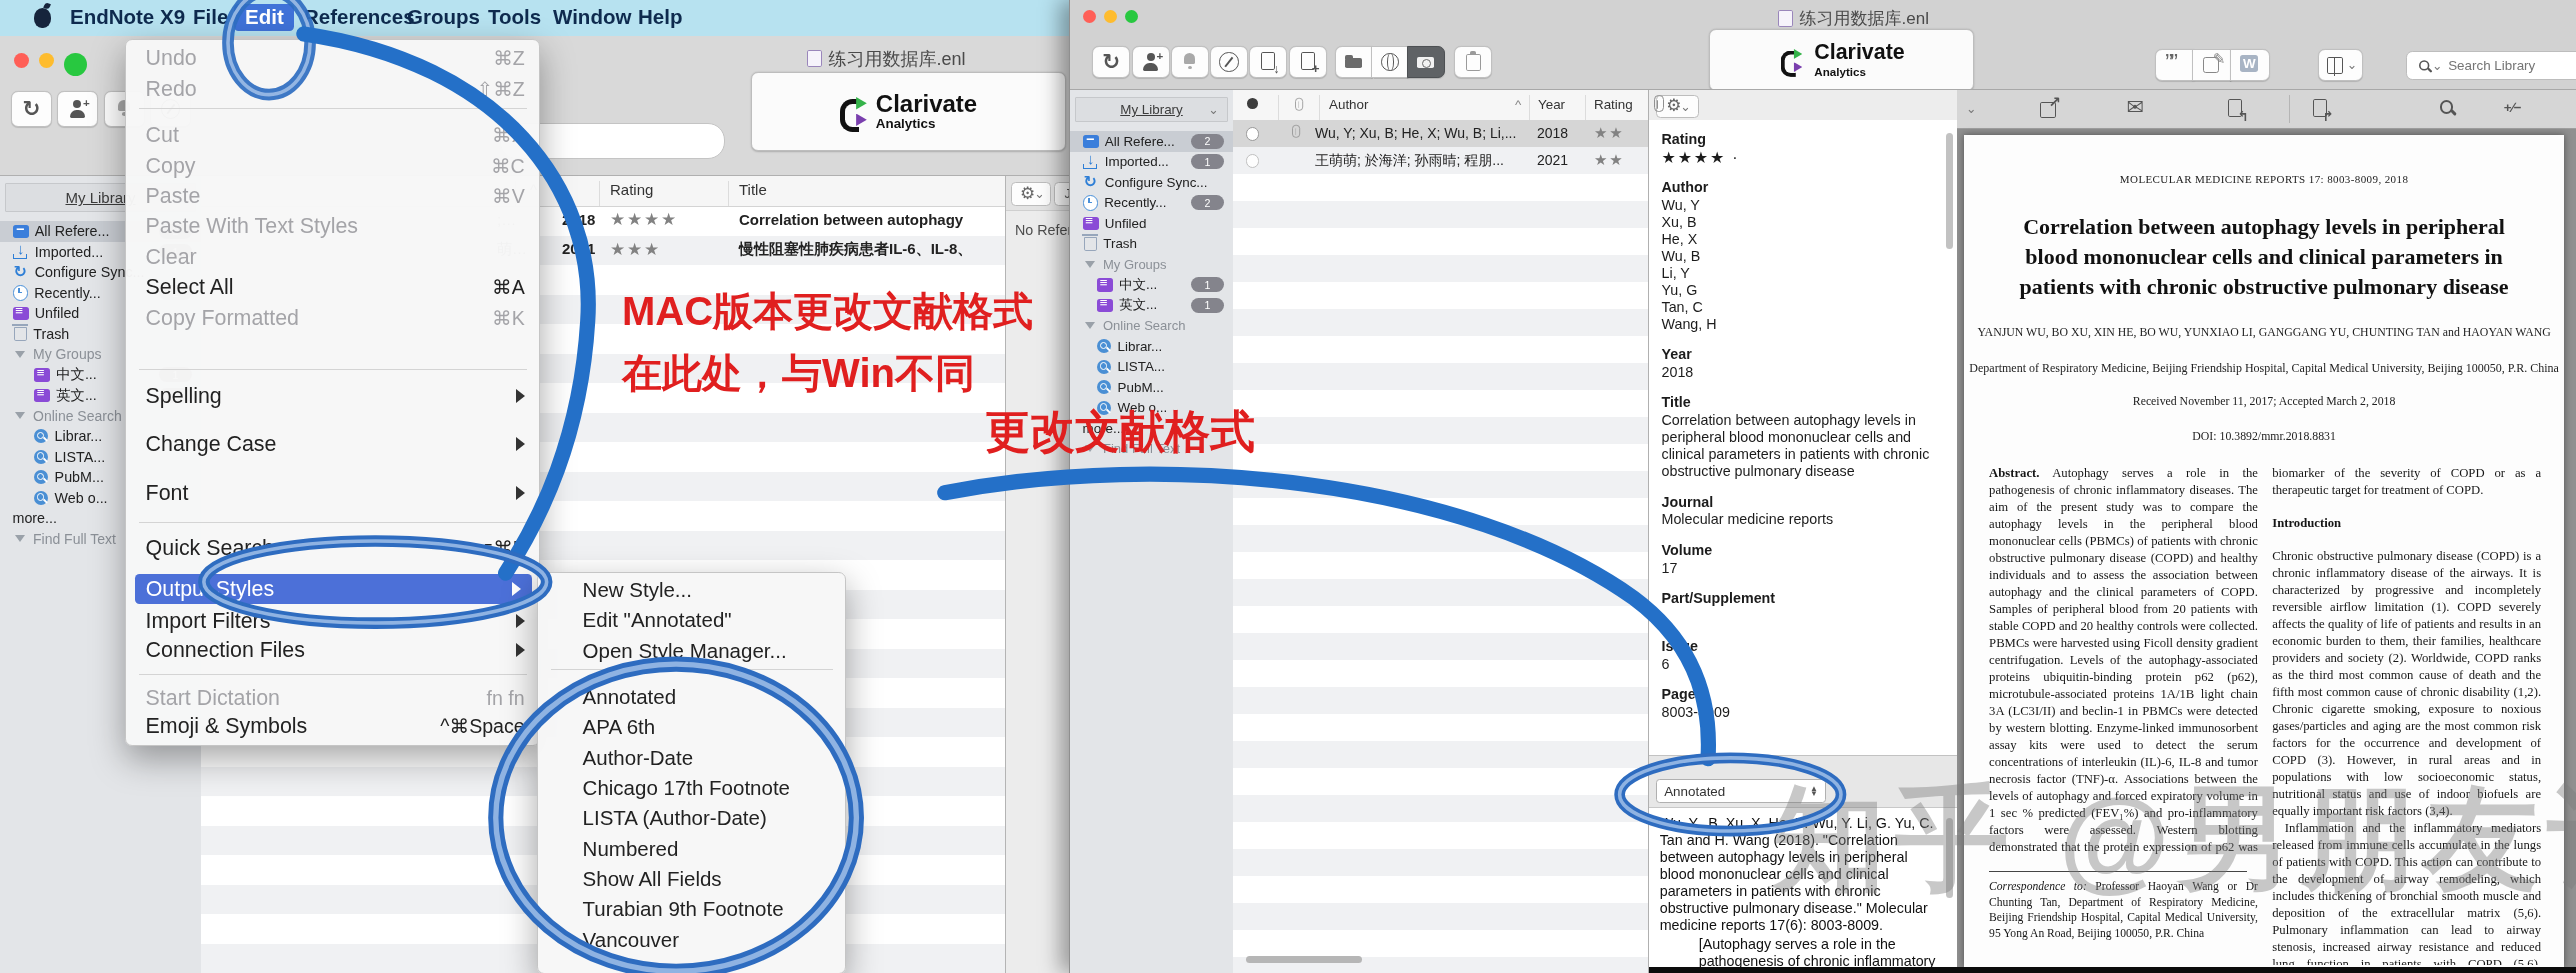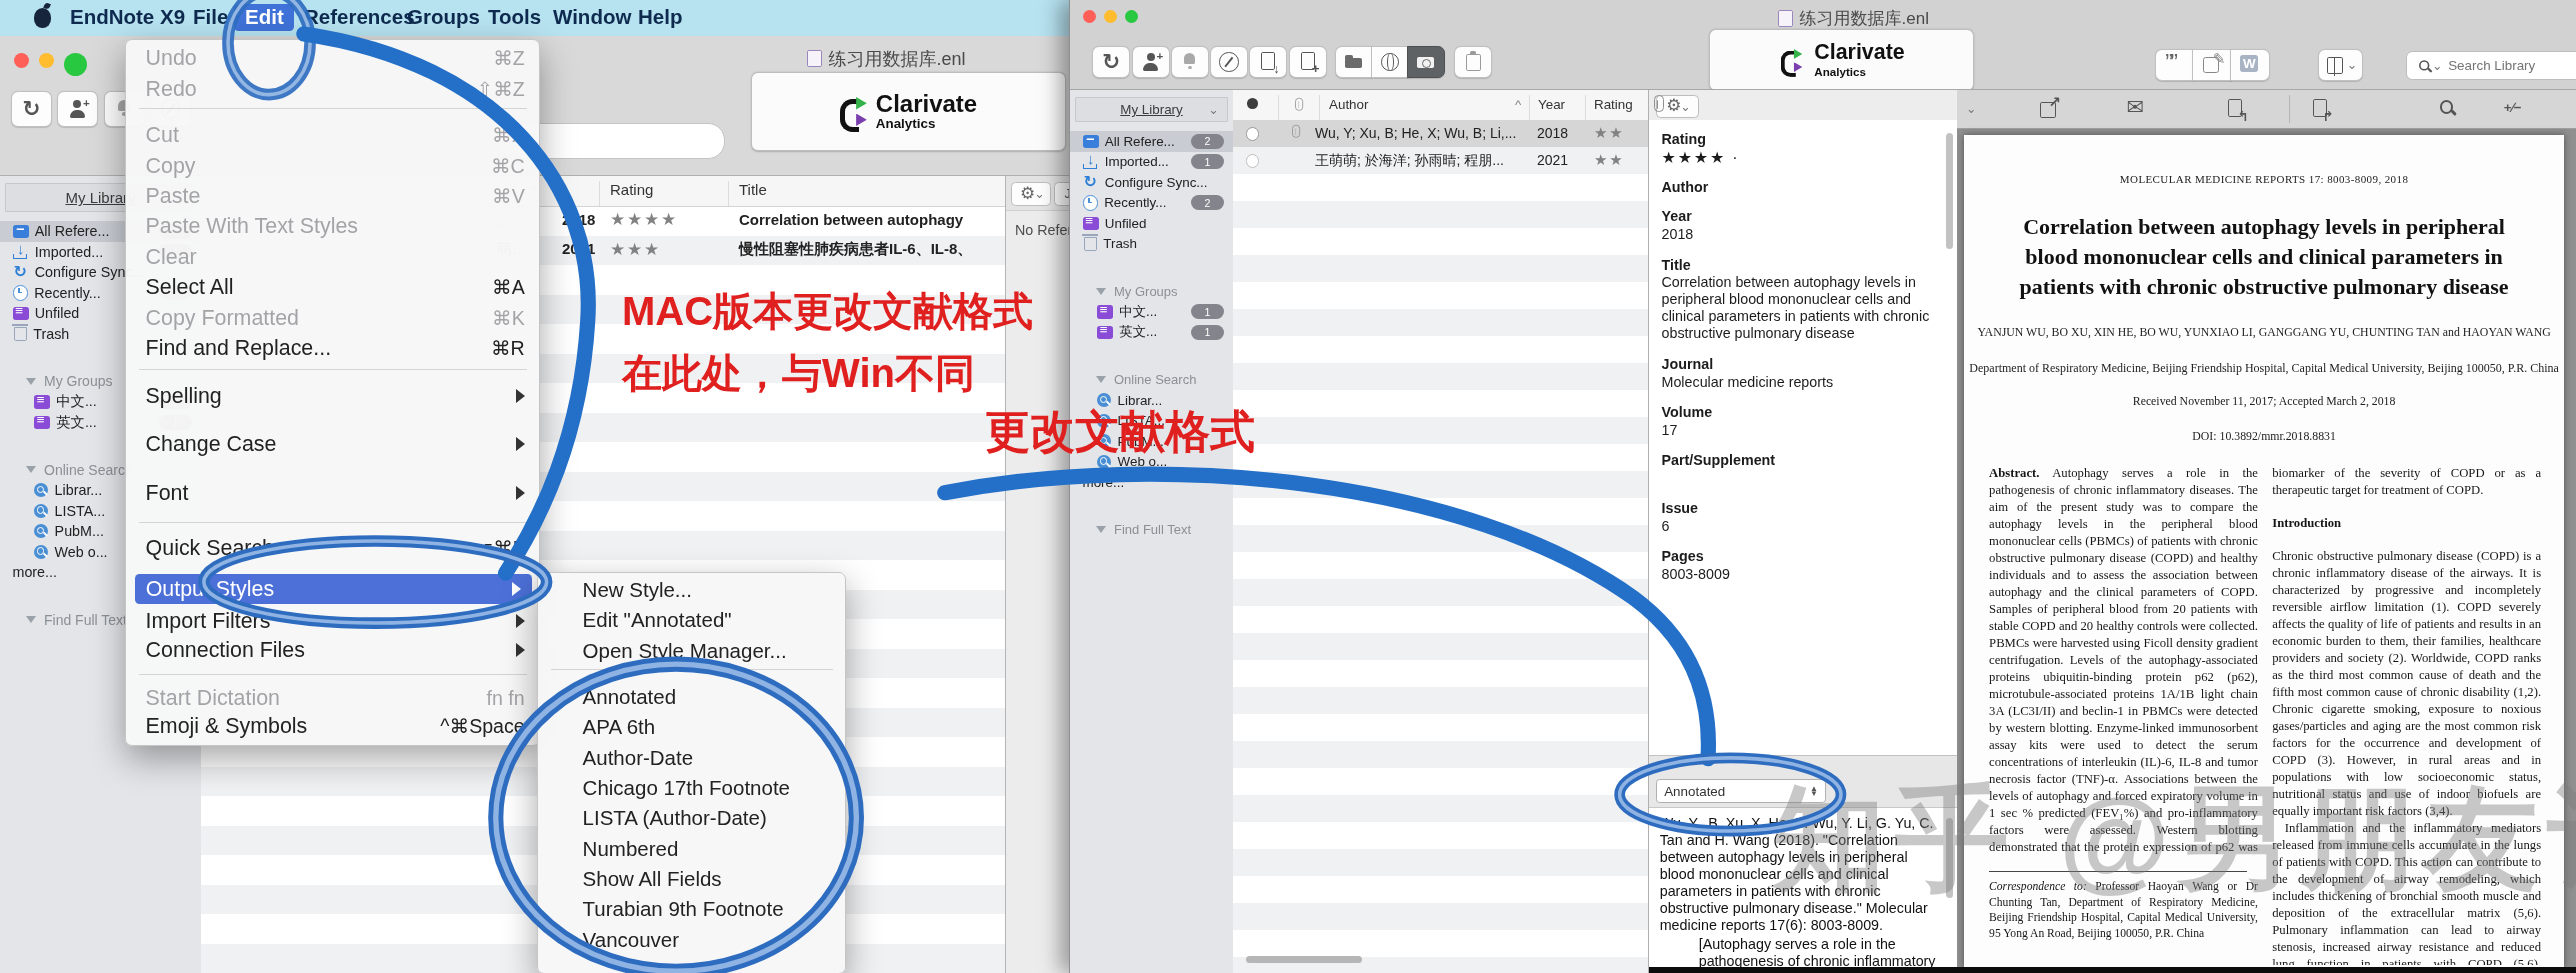--- a/index.html
+++ b/index.html
@@ -34,21 +34,21 @@
   .clartxt .l2{font-size:13.4px;font-weight:bold;color:#111;margin-top:1.8px;}
 
   
   .sidebar{background:#e3e5e8;border-right:0.9px solid #bfbfbf;overflow:hidden;}
   .libhdr{margin:7.1px 5.4px 9px 5.4px;height:27px;background:#dcdee1;border:0.9px solid #c6c8cb;border-radius:1px;
           display:flex;align-items:center;justify-content:center;font-size:15px;color:#3c3c3c;position:relative;text-decoration:underline;}
   .libhdr .chev{position:absolute;right:8px;color:#777;font-size:12.5px;}
   .srow{display:flex;align-items:center;height:20.5px;padding:0 9px 0 12.5px;font-size:14.3px;color:#222;white-space:nowrap;}
   .srow.sel{background:#c9cdd3;}
   .srow.indent{padding-left:34px;}
-  .sghdr{display:flex;align-items:center;height:20.5px;margin-top:27px;padding-left:26px;font-size:14px;color:#8b9097;white-space:nowrap;}
+  .sghdr{display:flex;align-items:center;height:20.5px;margin-top:0;padding-left:15px;font-size:14px;color:#8b9097;white-space:nowrap;}
   .tri{width:0;height:0;border-left:5.4px solid transparent;border-right:5.4px solid transparent;border-top:7.1px solid #9aa1a9;margin-right:8px;flex:none;}
   .badge{margin-left:auto;background:#84848c;color:#fff;border-radius:8px;min-width:24px;height:15px;font-size:10.7px;
          display:flex;align-items:center;justify-content:center;padding:0 4.5px;flex:none;}
   .si{width:16px;height:13.4px;border-radius:2.7px;flex:none;margin-right:6.3px;position:relative;display:inline-block;}
   .si-all{background:#3a7edb;} .si-all::before{content:"−";position:absolute;color:#fff;left:3.6px;top:-3.6px;font-size:14.3px;font-weight:bold;}
   .si-import::before{content:"↓";position:absolute;left:4.5px;top:-5.4px;color:#2f7fd6;font-size:15px;font-weight:bold;}
   .si-import::after{content:"";position:absolute;left:0.9px;bottom:0;width:11.6px;height:3.6px;border:1.8px solid #2f7fd6;border-top:none;}
   .si-sync2::before{content:"↻";color:#2f7fd6;font-size:16px;position:absolute;left:0.9px;top:-3.6px;font-weight:bold;}
   .si-clock{width:13.4px;height:13.4px;border:1.8px solid #4a90d9;border-radius:50%;background:#fff;}
   .si-clock::before{content:"";position:absolute;left:4.5px;top:1.8px;width:1.8px;height:4.5px;background:#4a90d9;}
@@ -330,24 +330,20 @@
         <span>Clear</span>
       </div>
     <div class="mi" style="top:232px;">
         <span>Select All</span>
         <span class="sc">⌘A</span>
       </div>
     <div class="mi dis" style="top:263px;">
         <span>Copy Formatted</span>
         <span class="sc">⌘K</span>
       </div>
-    <div class="mi" style="top:293px;">
-        <span>Find and Replace...</span>
-        <span class="sc">⌘R</span>
-      </div>
     <div class="msep" style="top:329px;"></div>
     <div class="mi" style="top:341px;">
         <span>Spelling</span>
         <span class="arr"></span>
       </div>
     <div class="mi" style="top:389px;">
         <span>Change Case</span>
         <span class="arr"></span>
       </div>
     <div class="mi" style="top:438px;">
@@ -618,20 +614,28 @@
           <div class="minibtn abs" style="left:7.1px;top:4.5px;width:41px;height:21.4px;">
             <span class="g g-gear" style="width:16px;height:18px;"></span>
               <span class="chev">⌄</span>
           </div>
           <span class="g g-paperclip abs" style="right:1.8px;top:3.6px;"></span>
         </div>
         <div class="abs" style="left:0;top:30px;right:0;height:635px;background:#fff;overflow:hidden;padding:1.8px 16px 0 12.5px;box-sizing:border-box;">
           <p class="flabel" style="margin-top:9px;">Rating</p>
           <p class="fval stars" style="font-size:16px;">★★★★ ·</p>
           <p class="flabel">Author</p>
+          <p class="fval">Wu, Y
+Xu, B
+He, X
+Wu, B
+Li, Y
+Yu, G
+Tan, C
+Wang, H</p>
           <p class="flabel">Year</p>
           <p class="fval">2018</p>
           <p class="flabel">Title</p>
           <p class="fval">Correlation between autophagy levels in peripheral blood mononuclear cells and clinical parameters in patients with chronic obstructive pulmonary disease</p>
           <p class="flabel">Journal</p>
           <p class="fval">Molecular medicine reports</p>
           <p class="flabel">Volume</p>
           <p class="fval">17</p>
           <p class="flabel">Part/Supplement</p>
           <p class="fval"></p>

